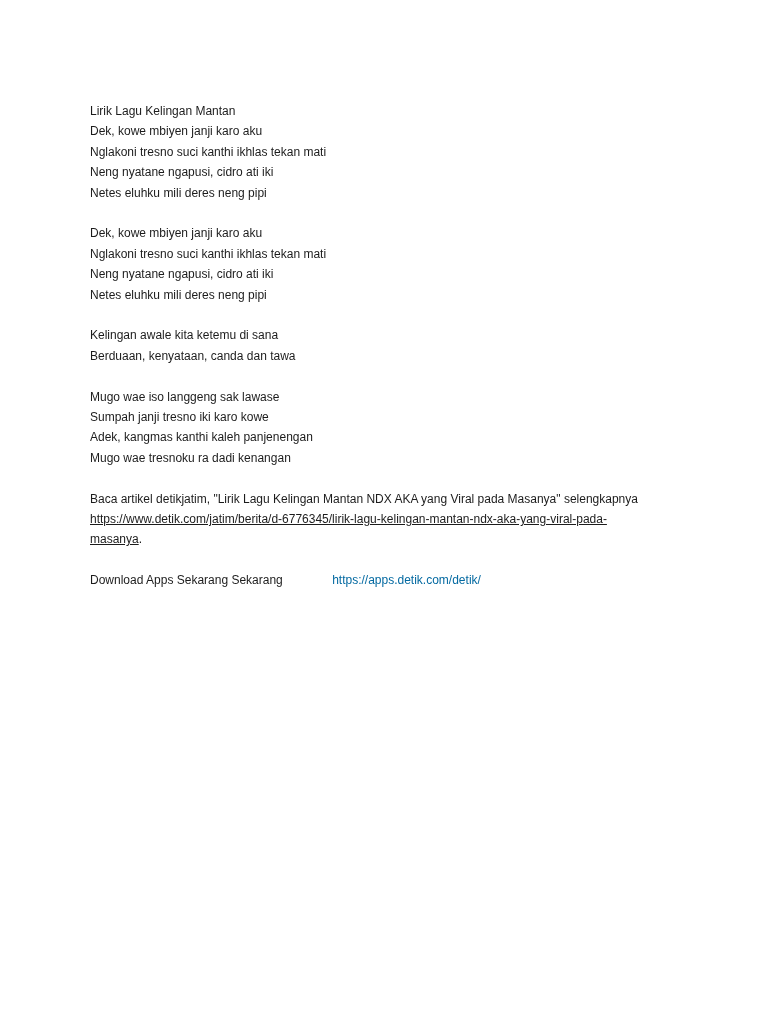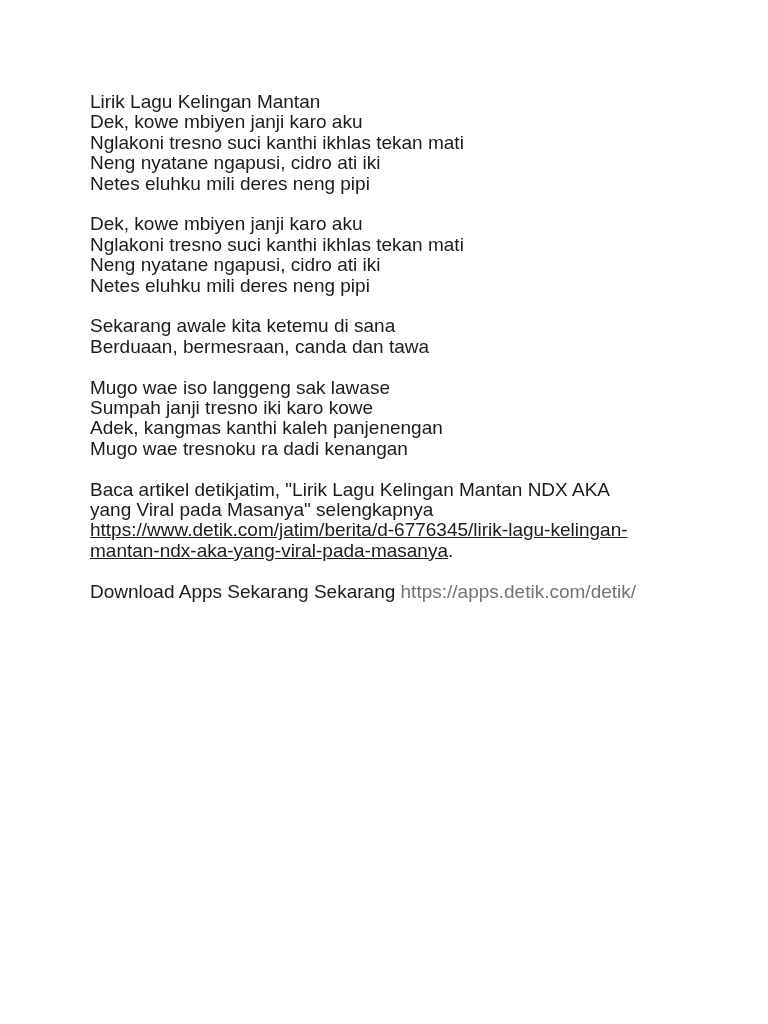--- a/index.html
+++ b/index.html
@@ -9,45 +9,46 @@
     }
     body {
       width: 768px;
       height: 1024px;
       position: relative;
       overflow: hidden;
     }
     .page {
       position: absolute;
       left: 90px;
-      top: 92px;
+      top: 101px;
       width: 560px;
       font-family: "Liberation Sans", sans-serif;
-      font-size: 19px;
+      font-size: 12px;
       line-height: 20.4px;
       color: #1c1c1c;
     }
     .stanza {
       margin: 0 0 20.4px 0;
     }
     .line {
       display: block;
       white-space: nowrap;
     }
     .para {
       margin: 0 0 20.4px 0;
       white-space: normal;
     }
     a.link {
       color: #1c1c1c;
       text-decoration: underline;
     }
     .plain-url {
-      color: #737373;
+      color: #0369a1;
       text-decoration: none;
+      margin-left: 46px;
     }
   </style>
 </head>
 <body>
 
 <div class="page">
 
   <div class="stanza">
     <span class="line">Lirik Lagu Kelingan Mantan</span>
     <span class="line">Dek, kowe mbiyen janji karo aku</span>
@@ -57,22 +58,22 @@
   </div>
 
   <div class="stanza">
     <span class="line">Dek, kowe mbiyen janji karo aku</span>
     <span class="line">Nglakoni tresno suci kanthi ikhlas tekan mati</span>
     <span class="line">Neng nyatane ngapusi, cidro ati iki</span>
     <span class="line">Netes eluhku mili deres neng pipi</span>
   </div>
 
   <div class="stanza">
-    <span class="line">Sekarang awale kita ketemu di sana</span>
-    <span class="line">Berduaan, bermesraan, canda dan tawa</span>
+    <span class="line">Kelingan awale kita ketemu di sana</span>
+    <span class="line">Berduaan, kenyataan, canda dan tawa</span>
   </div>
 
   <div class="stanza">
     <span class="line">Mugo wae iso langgeng sak lawase</span>
     <span class="line">Sumpah janji tresno iki karo kowe</span>
     <span class="line">Adek, kangmas kanthi kaleh panjenengan</span>
     <span class="line">Mugo wae tresnoku ra dadi kenangan</span>
   </div>
 
   <p class="para"><span>Baca artikel detikjatim, "Lirik Lagu Kelingan Mantan NDX AKA yang Viral pada Masanya" selengkapnya </span><a class="link">https://www.detik.com/jatim/berita/d-6776345/lirik-lagu-kelingan-mantan-ndx-aka-yang-viral-pada-masanya</a><span>.</span></p>

